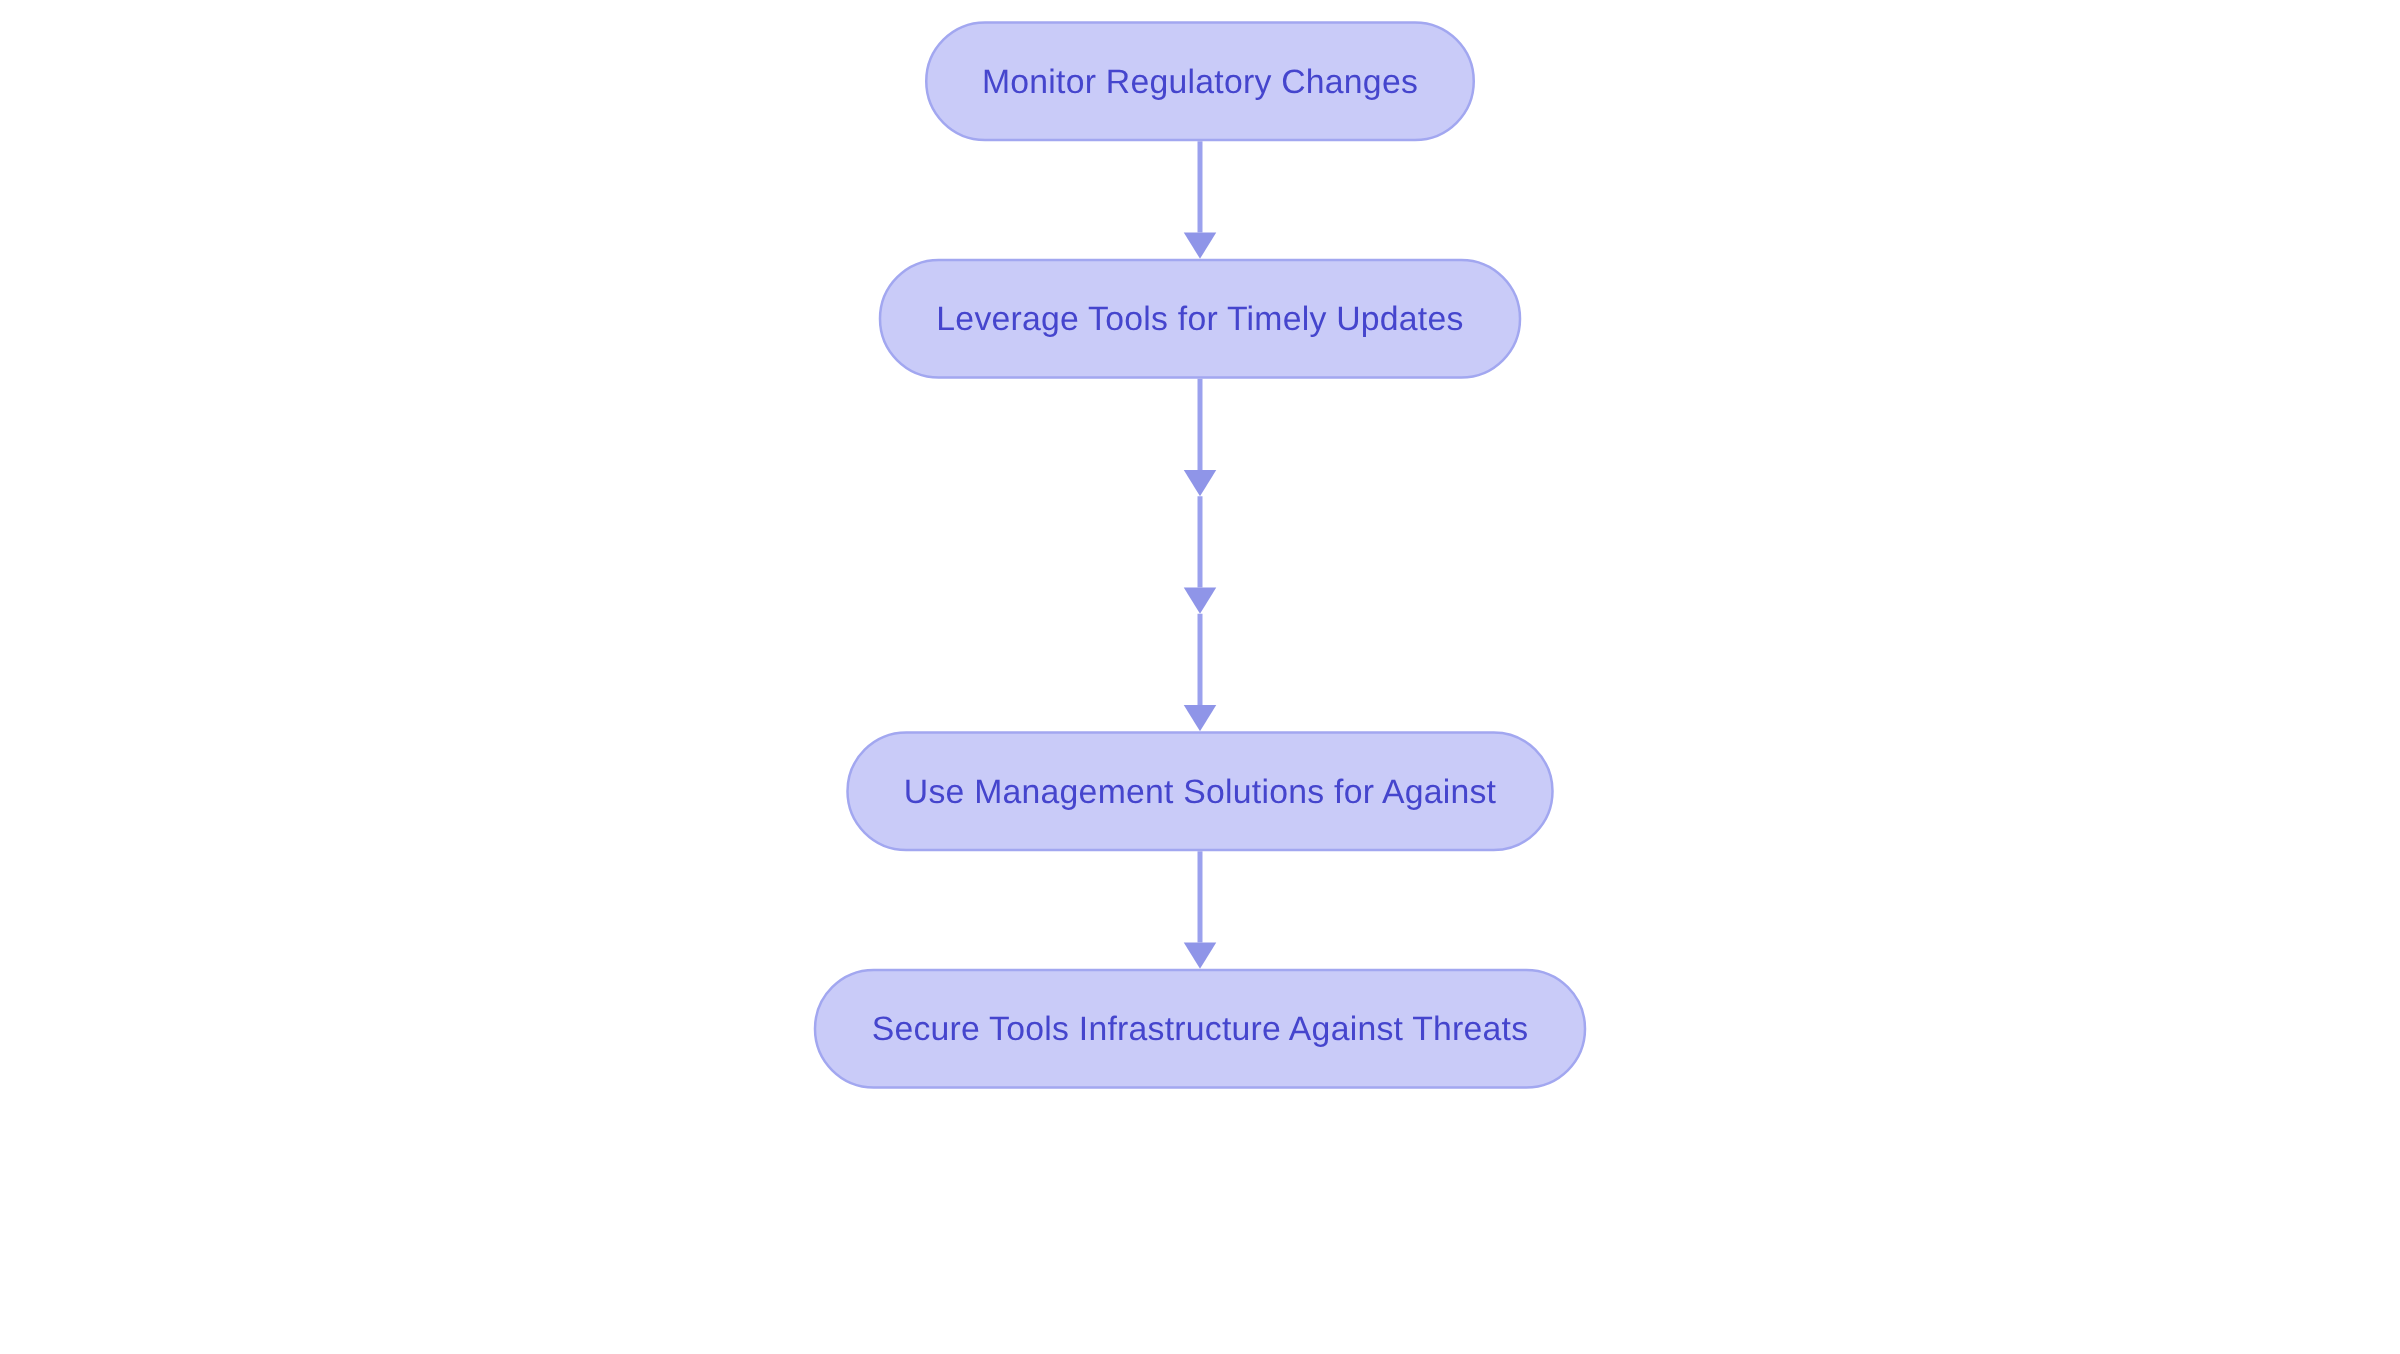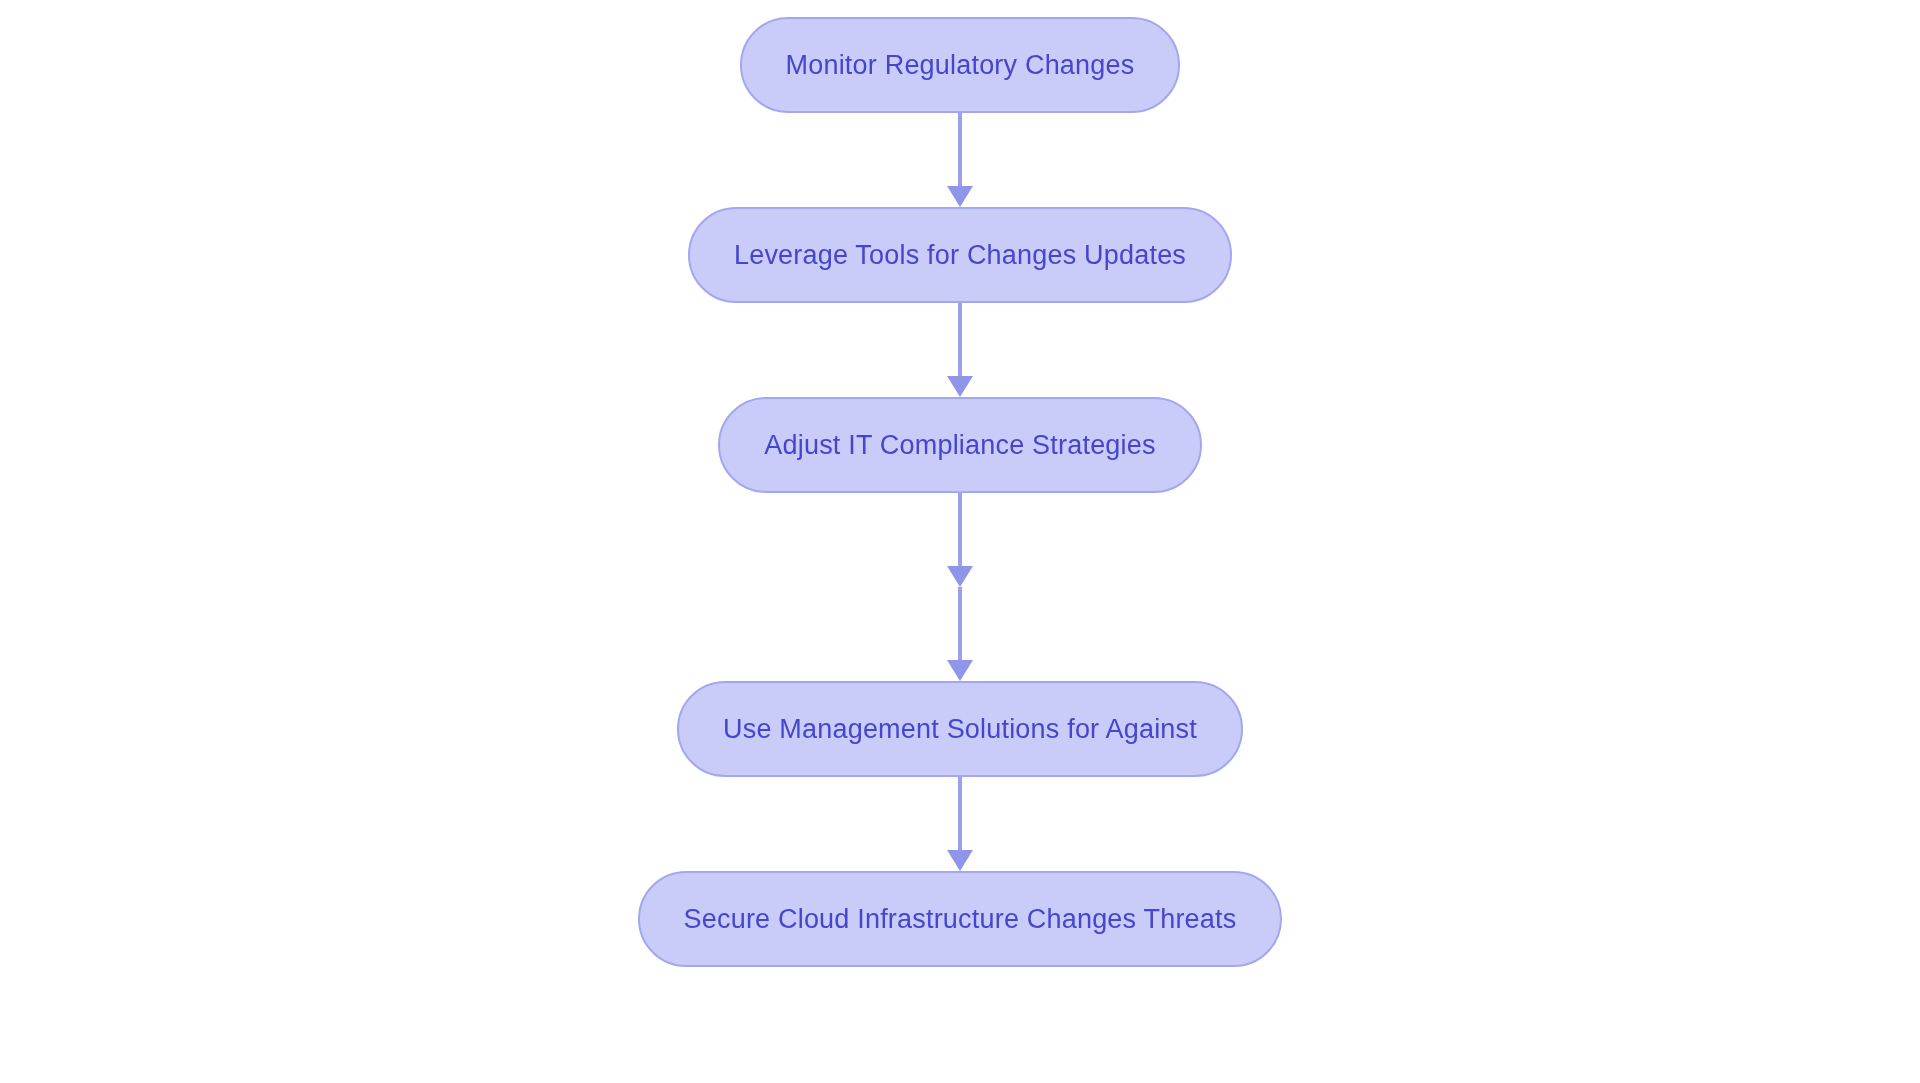--- a/index.html
+++ b/index.html
@@ -67,41 +67,38 @@
 <div class="canvas">
   <div class="flow">
       <div class="node">
     <span class="node-label">Monitor Regulatory Changes</span>
   </div>
       <div class="arrow">
     <div class="arrow-line"></div>
     <div class="arrow-head"></div>
   </div>
       <div class="node">
-    <span class="node-label">Leverage Tools for Changes Updates</span>
+    <span class="node-label">Leverage Tools for Timely Updates</span>
   </div>
       <div class="arrow">
     <div class="arrow-line"></div>
     <div class="arrow-head"></div>
-  </div>
-      <div class="node">
-    <span class="node-label">Adjust IT Compliance Strategies</span>
   </div>
       <div class="arrow">
     <div class="arrow-line"></div>
     <div class="arrow-head"></div>
   </div>
       <div class="arrow">
     <div class="arrow-line"></div>
     <div class="arrow-head"></div>
   </div>
       <div class="node">
     <span class="node-label">Use Management Solutions for Against</span>
   </div>
       <div class="arrow">
     <div class="arrow-line"></div>
     <div class="arrow-head"></div>
   </div>
       <div class="node">
-    <span class="node-label">Secure Cloud Infrastructure Changes Threats</span>
+    <span class="node-label">Secure Tools Infrastructure Against Threats</span>
   </div>
     </div>
 </div>
 
 </body></html>

